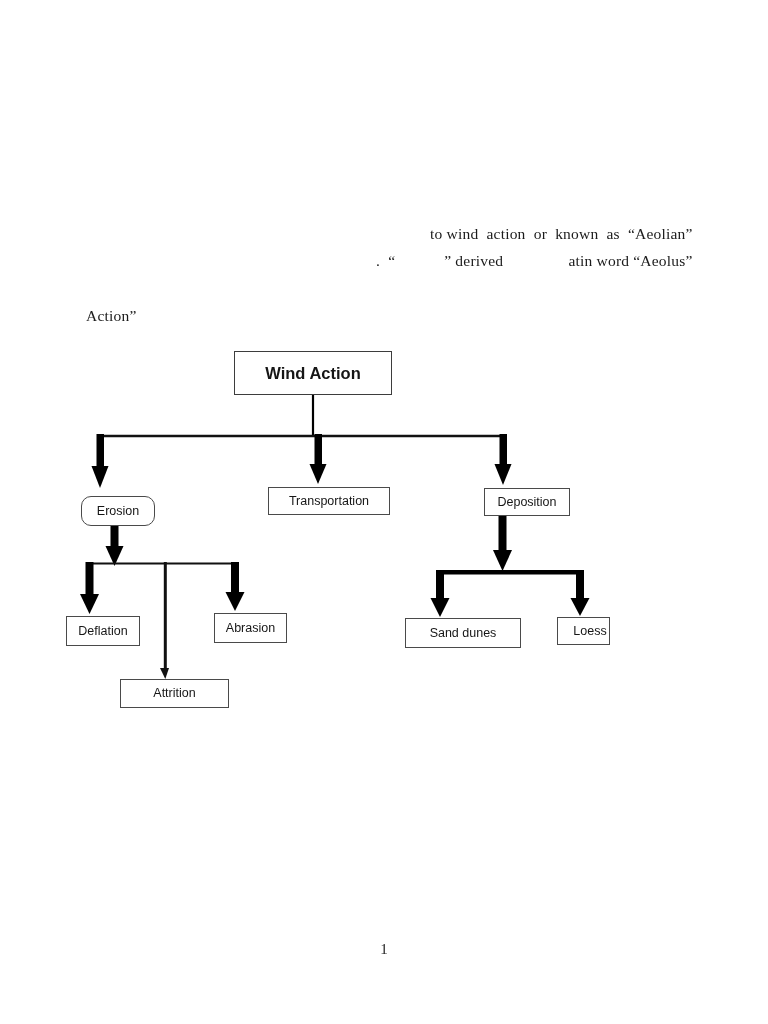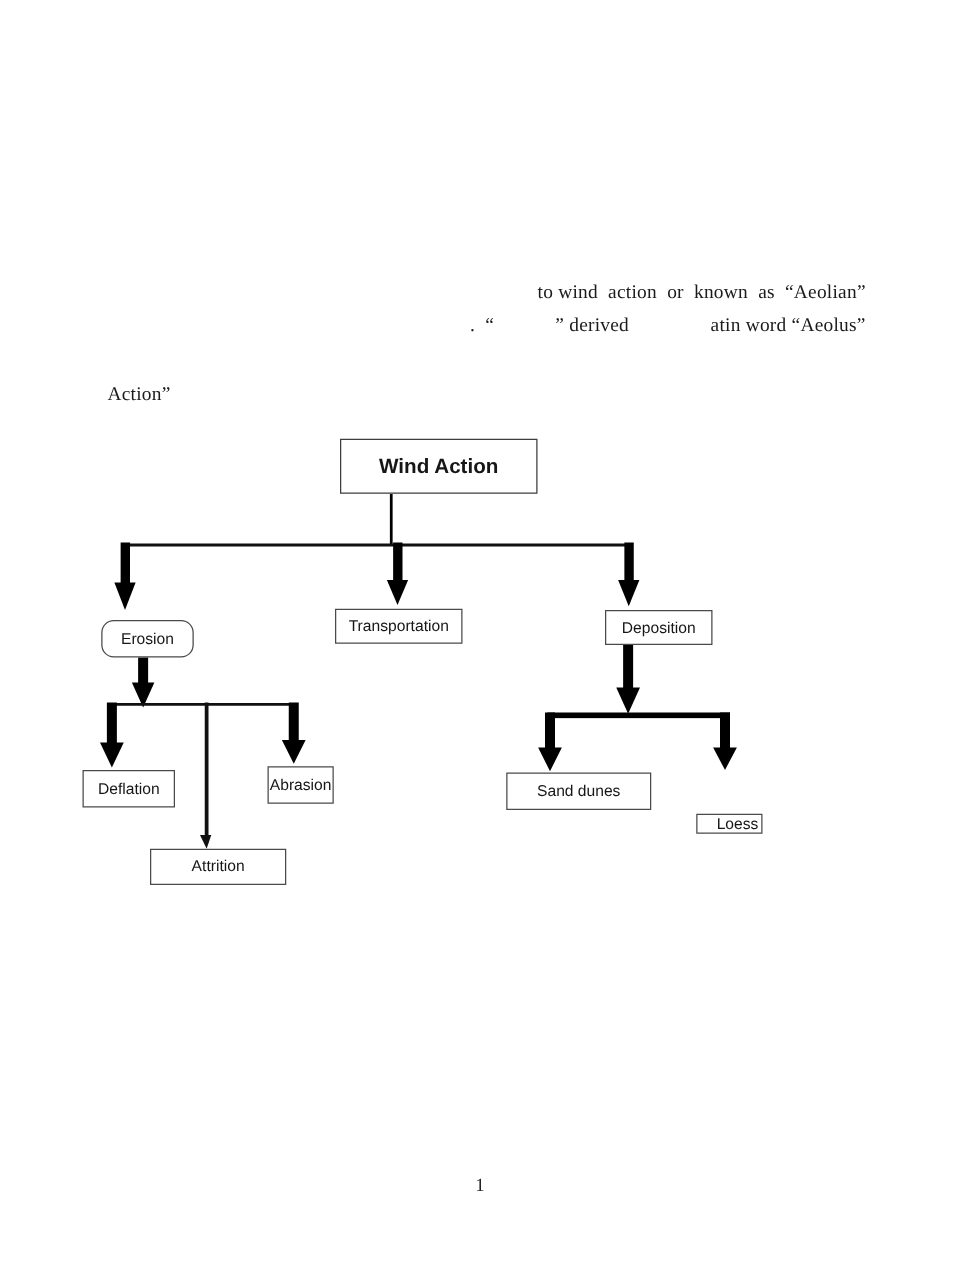--- a/index.html
+++ b/index.html
@@ -69,29 +69,29 @@
     color: #161616;
     line-height: 1;
     white-space: nowrap;
   }
   .node.root {
     border: 1.6px solid #3d3d3d;
     font-weight: bold;
     font-size: 16.5px;
   }
 
-  #node-wind-action   { left: 234px; top: 351px; width: 158px; height: 44px; margin-left: 38px; }
+  #node-wind-action   { left: 234px; top: 351px; width: 158px; height: 44px; }
   #node-erosion       { left: 81px;  top: 496px; width: 74px;  height: 30px; border-radius: 10px; }
-  #node-transportation{ left: 268px; top: 487px; width: 102px; height: 28px; }
+  #node-transportation{ left: 268px; top: 487px; width: 122px; height: 28px; }
   #node-deposition    { left: 465px; top: 488px; width: 86px;  height: 28px; margin-left: 19px; }
   #node-deflation     { left: 66px;  top: 616px; width: 74px;  height: 30px; }
-  #node-abrasion      { left: 214px; top: 613px; width: 53px;  height: 30px; }
+  #node-abrasion      { left: 214px; top: 613px; width: 73px;  height: 30px; }
   #node-attrition     { left: 120px; top: 679px; width: 109px;  height: 29px; }
   #node-sand-dunes    { left: 405px; top: 618px; width: 116px;  height: 30px; }
-  #node-loess         { left: 557px; top: 651px; width: 53px;  height: 16px; padding-left: 13px; }
+  #node-loess         { left: 557px; top: 617px; width: 53px;  height: 28px; padding-left: 13px; }
 </style>
 </head>
 <body>
 
 <div id="page">
 
   <div class="doc-text" id="para-line-1">to wind  action  or  known  as  “Aeolian”</div>
   <div class="doc-text" id="para-line-2">.  “            ” derived                atin word “Aeolus”</div>
   <div class="doc-text" id="para-line-3">Action”</div>
 

